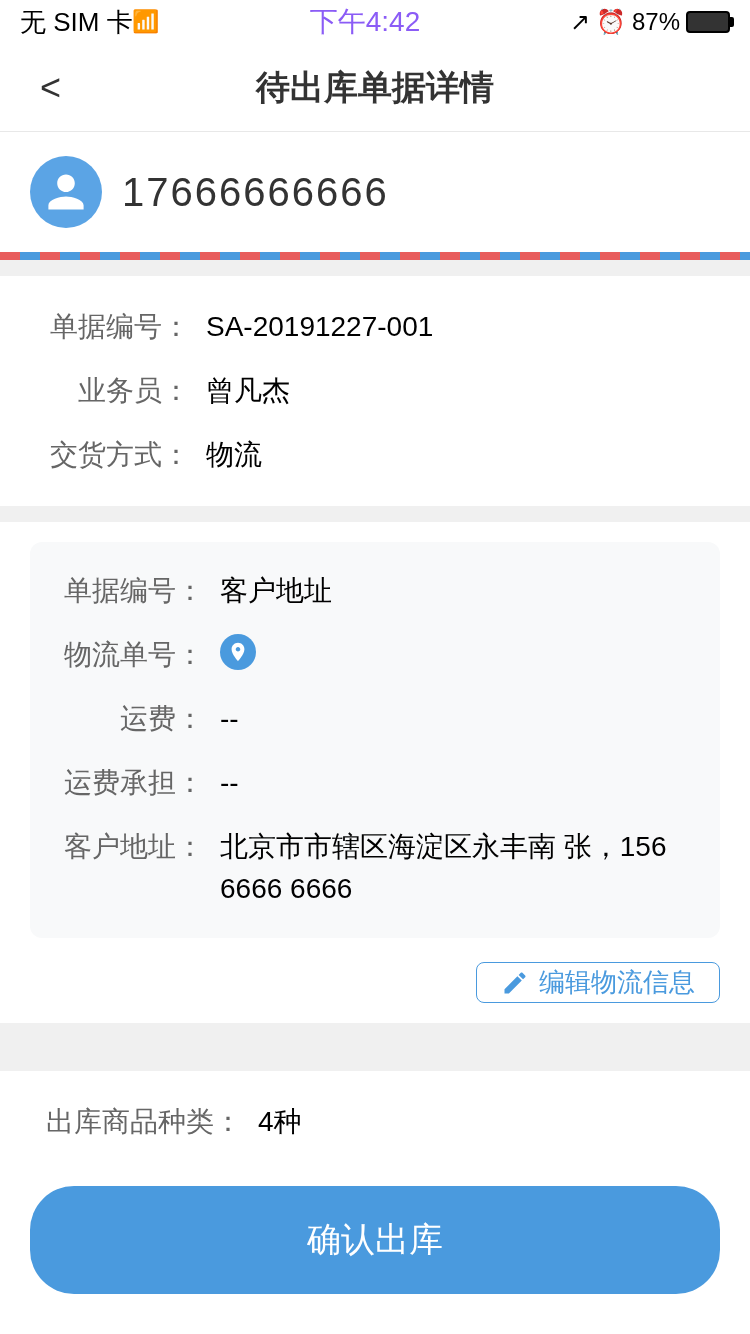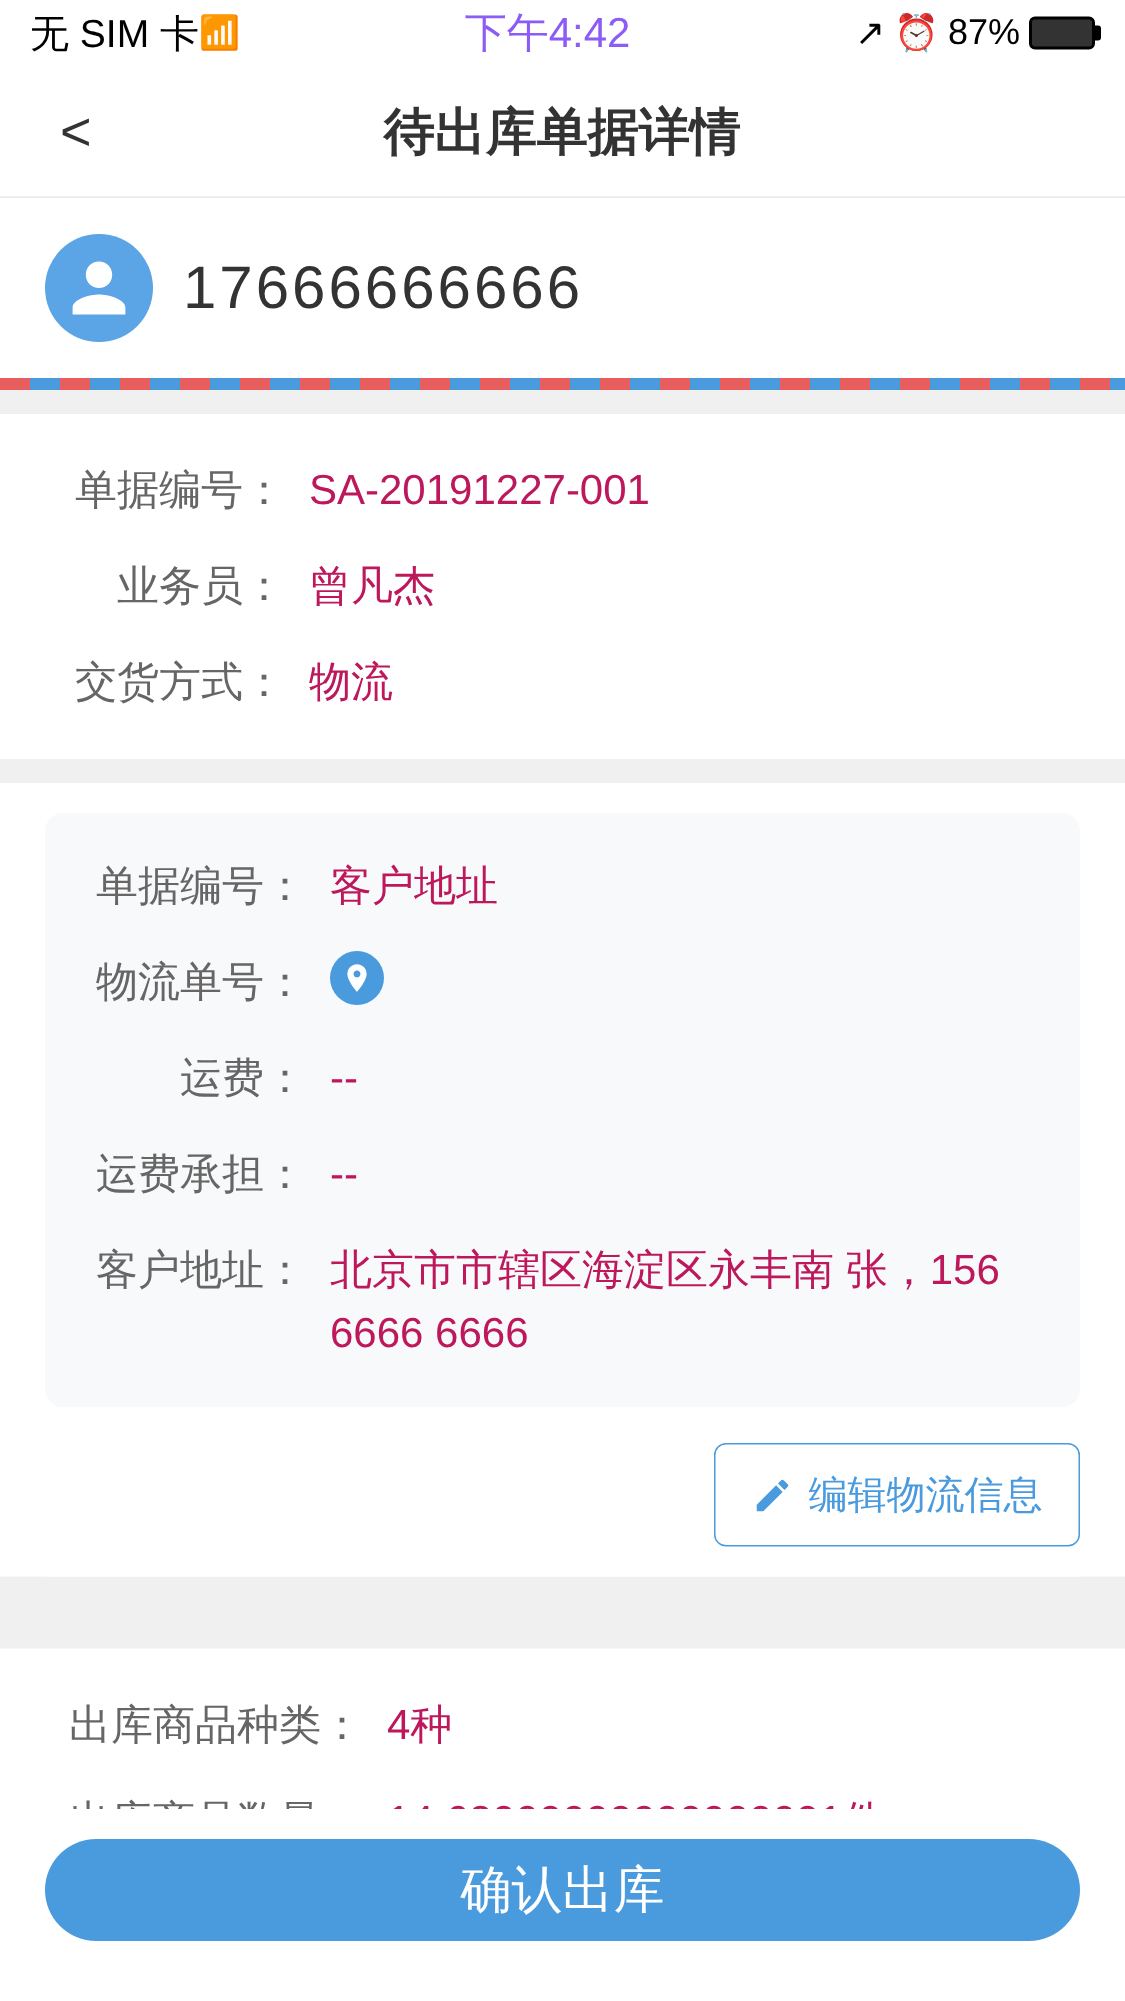--- a/index.html
+++ b/index.html
@@ -147,21 +147,21 @@
     }
     .info-row:last-child { margin-bottom: 0; }
     .info-label {
       color: #666;
       min-width: 160px;
       text-align: right;
       padding-right: 16px;
       flex-shrink: 0;
     }
     .info-value {
-      color: #be185d;
+      color: #000000;
       flex: 1;
       display: flex;
       align-items: center;
       gap: 12px;
     }
 
     
     .logistics-card {
       background: #f8f9fa;
       border-radius: 12px;
@@ -187,21 +187,21 @@
       fill: #fff;
     }
 
     
     .btn-edit {
       display: flex;
       align-items: center;
       gap: 10px;
       border: 1.5px solid #4a9ade;
       border-radius: 8px;
-      padding: 16px 24px;
+      padding: 2px 24px;
       color: #4a9ade;
       font-size: 26px;
       background: #fff;
       cursor: pointer;
       margin-left: auto;
     }
     .btn-edit-icon {
       width: 28px;
       height: 28px;
     }
@@ -238,21 +238,21 @@
     .bottom-bar {
       position: fixed;
       bottom: 0;
       left: 0;
       width: 750px;
       background: #fff;
       padding: 20px 30px 40px;
     }
     .btn-confirm {
       width: 100%;
-      height: 68px;
+      height: 108px;
       background: #4a9ade;
       border-radius: 44px;
       border: none;
       color: #fff;
       font-size: 34px;
       font-weight: 500;
       cursor: pointer;
       display: flex;
       align-items: center;
       justify-content: center;

